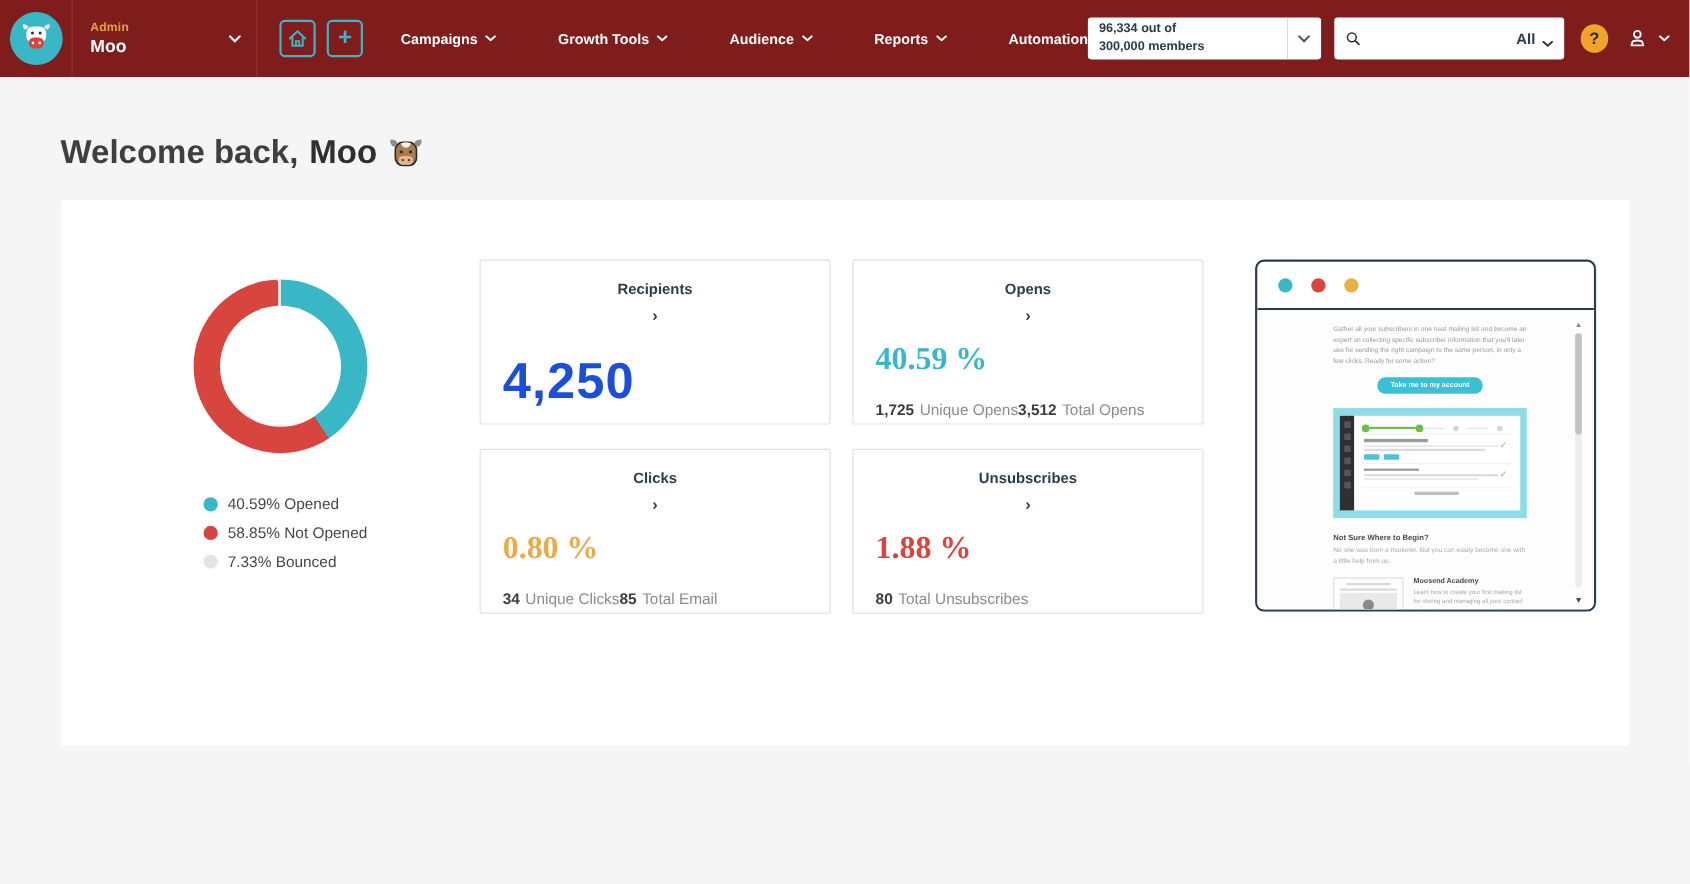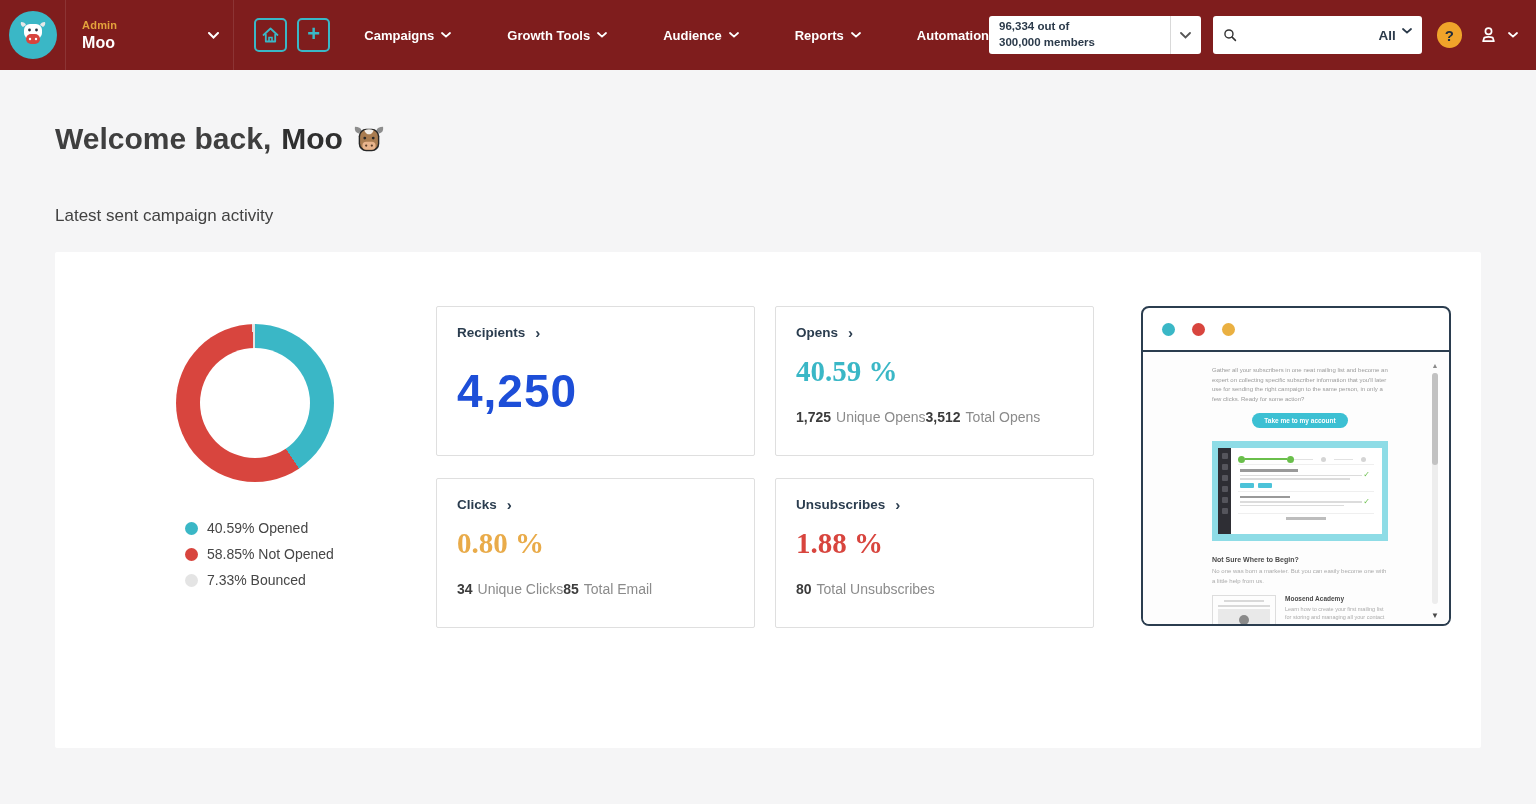--- a/index.html
+++ b/index.html
@@ -53,21 +53,21 @@
   .members-div { width:1px; height:100%; background:#d9d9d9; }
   .members-caret { width:30px; display:flex; align-items:center; justify-content:center; color:#555; }
   .search-box {
     margin-left:12px; width:209px; height:38px; background:#fff; border-radius:3px;
     display:flex; align-items:center; padding:0 10px; gap:6px;
   }
   .search-box input {
     flex:1; border:none; outline:none; font-size:13px; min-width:10px;
     font-family:"Liberation Sans","DejaVu Sans",sans-serif; background:transparent;
   }
-  .search-filter { display:flex; align-items:flex-start; gap:6px; font-size:13.5px; font-weight:bold; color:#2b3a4a; cursor:pointer; }
+  .search-filter { display:flex; align-items:flex-end; gap:6px; font-size:13.5px; font-weight:bold; color:#2b3a4a; cursor:pointer; }
   .search-filter .caret { color:#2b3a4a; }
   .help-circle {
     margin-left:15px; width:26px; height:26px; border-radius:50%; background:#f0a42a;
     color:#212e3c; font-size:15px; font-weight:bold;
     display:flex; align-items:center; justify-content:center; cursor:pointer;
   }
   .user-menu { margin-left:16px; margin-right:18px; display:flex; align-items:center; gap:9px; cursor:pointer; color:#fff; }
 
   
   .main { padding:0 55px; }
@@ -96,21 +96,21 @@
   .legend-dot { width:13px; height:13px; border-radius:50%; flex:0 0 auto; }
 
   .stats-grid {
     flex:0 0 658px; display:grid;
     grid-template-columns:319px 319px; grid-template-rows:150px 150px;
     column-gap:20px; row-gap:22px;
   }
   .stat-card { border:1px solid #dfdfdf; border-radius:2px; background:#fff; padding:18px 20px; }
   .stat-head {
     font-size:13.5px; font-weight:bold; color:#2b3d4f; cursor:pointer;
-    display:flex; align-items:center; gap:10px;
+    display:flex; align-items:center; gap:10px;flex-direction:column;
   }
   .stat-head .chev { font-size:15px; line-height:1; color:#2b3d4f; }
   .stat-big { margin-top:24px; font-size:46px; font-weight:bold; color:#2b3d4f; letter-spacing:1px; }
   .stat-pct { margin-top:15px; font-size:29px; font-weight:bold;font-family:Liberation Serif, serif; }
   .stat-sub { margin-top:21px; font-size:14px; color:#8b8b8b; display:flex; }
   .stat-sub .pair b { color:#3c3c3c; margin-right:5px; }
 
   
   .preview-col { margin-left:auto; }
   .pv-frame {
@@ -295,21 +295,20 @@
       <rect x="7.5" y="6.5" width="19" height="21" rx="7" fill="#a97c50"></rect>
       <path d="M12 6.8 Q17 4.5 22 6.8 Q20 11 17 11 Q14 11 12 6.8 Z" fill="#f4efe9"></path>
       <circle cx="12.5" cy="15" r="1.5" fill="#272727"></circle>
       <circle cx="21.5" cy="15" r="1.5" fill="#272727"></circle>
       <rect x="10" y="19" width="14" height="8.5" rx="4" fill="#e8b48c"></rect>
       <circle cx="14" cy="23" r="1.2" fill="#5a3d28"></circle>
       <circle cx="20" cy="23" r="1.2" fill="#5a3d28"></circle>
     </svg>
   </h1>
 
-  <p class="subtitle">Latest sent campaign activity</p>
 
   <section class="card">
 
 
     <div class="content-row">
 
       <div class="donut-col">
         <div class="donut" style="background: conic-gradient(rgb(58, 183, 198) 0%, rgb(58, 183, 198) 40.59%, rgb(216, 69, 62) 40.59%, rgb(216, 69, 62) 99.44%, rgb(228, 228, 228) 99.44%, rgb(228, 228, 228) 100%);"></div>
         <div class="legend">
           <div class="legend-item">

